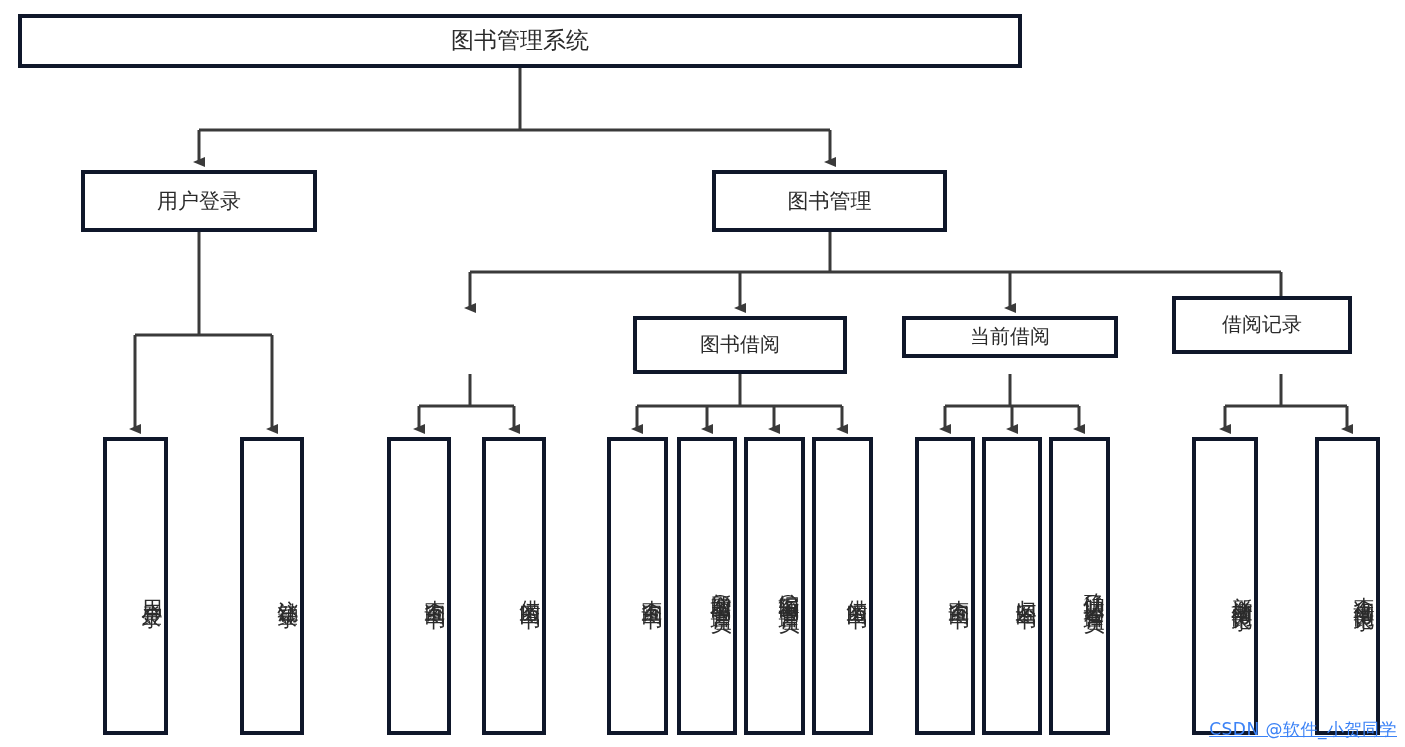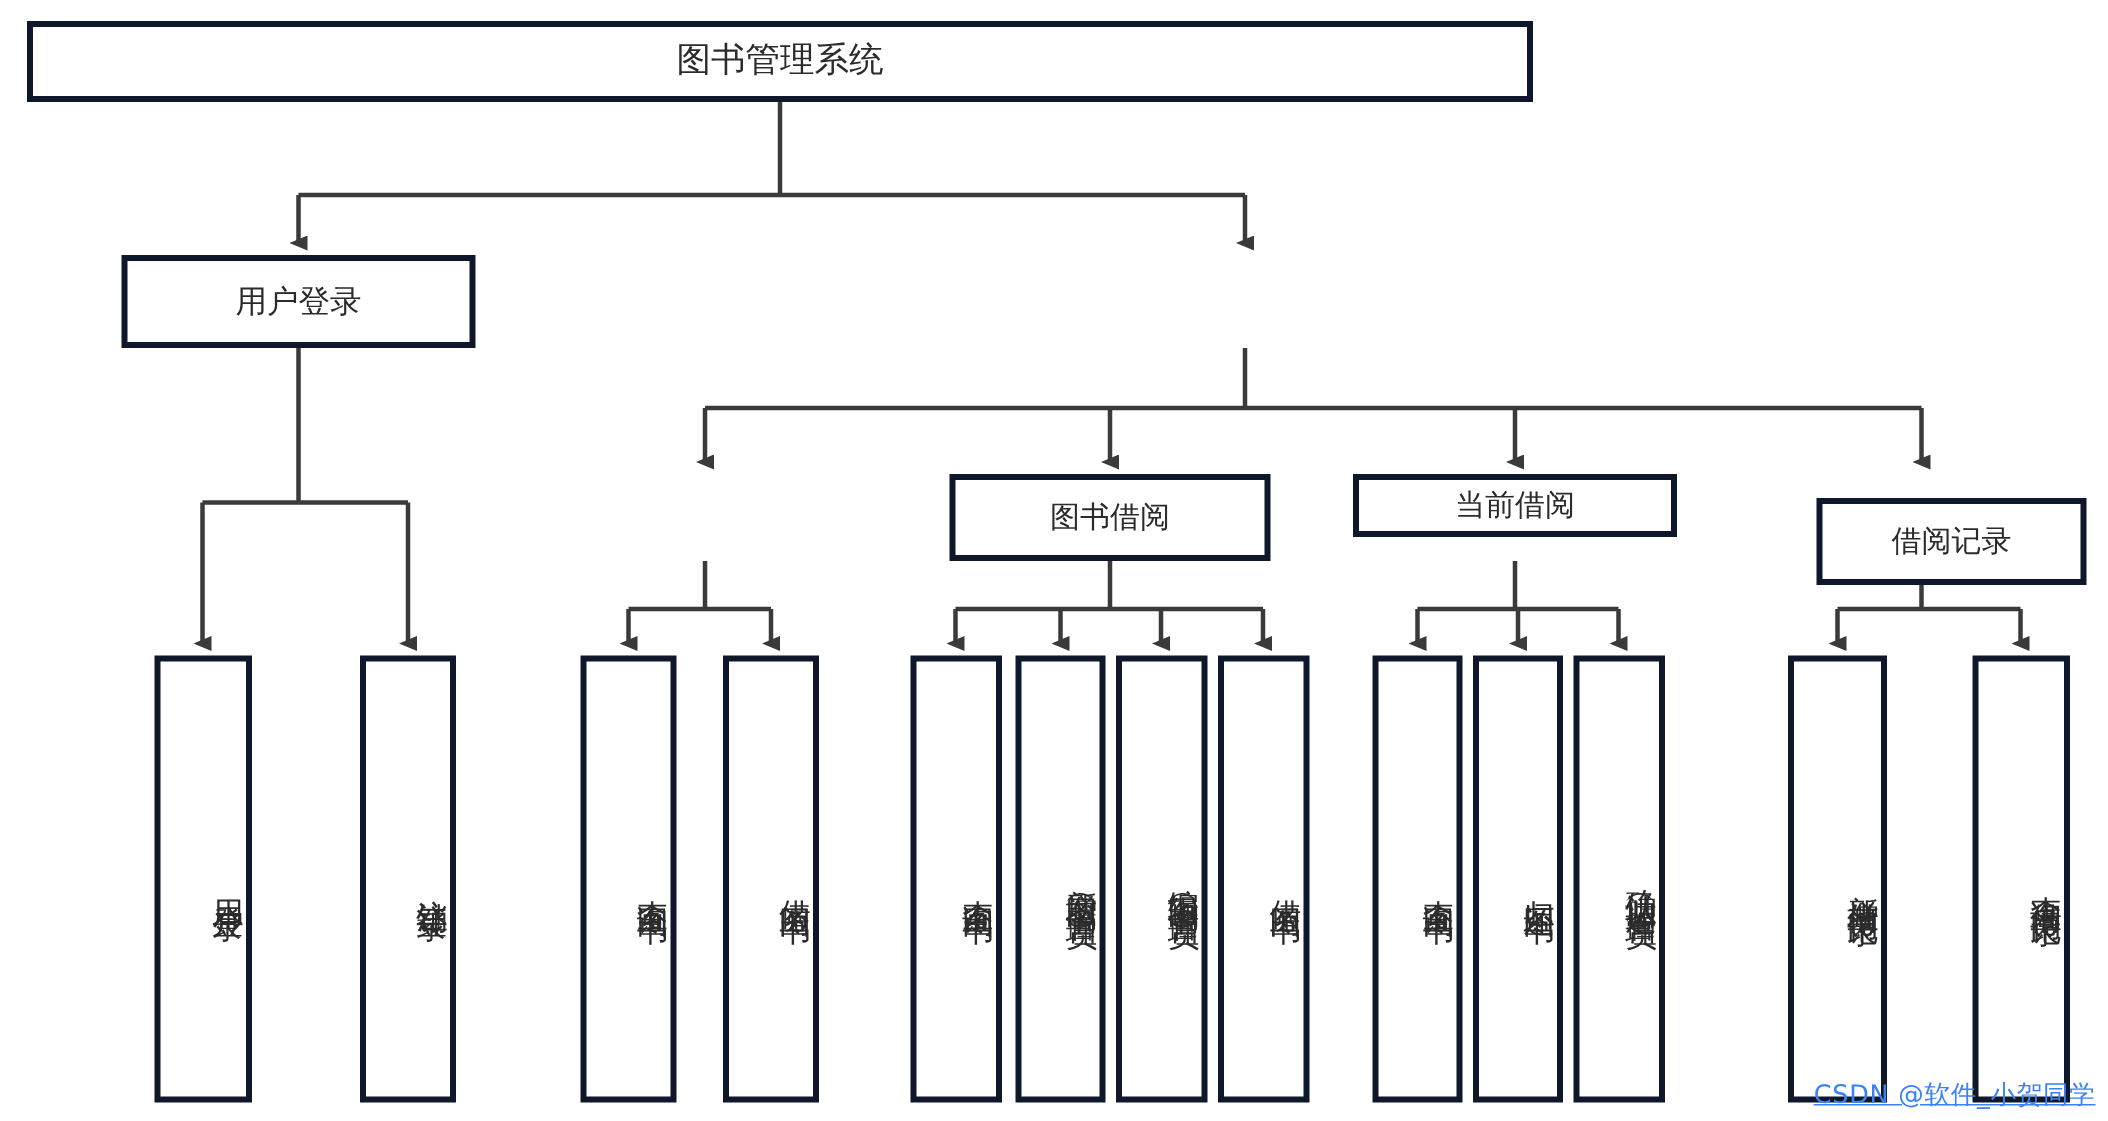--- a/index.html
+++ b/index.html
@@ -127,28 +127,31 @@
     </g>
   </svg>
 
   <div class="node horizontal" id="node-root" style="left:18px; top:14px; width:1004px; height:54px;">
     <span class="node-label">图书管理系统</span>
   </div>
 
   <div class="node horizontal lvl2" style="left:81px; top:170px; width:236px; height:62px;">
     <span class="node-label">用户登录</span>
   </div>
+  <div class="node horizontal lvl2" style="left:712px; top:170px; width:235px; height:62px;">
+    <span class="node-label">图书管理</span>
+  </div>
 
   <div class="node horizontal lvl3" style="left:633px; top:316px; width:214px; height:58px;">
     <span class="node-label">图书借阅</span>
   </div>
   <div class="node horizontal lvl3" style="left:902px; top:316px; width:216px; height:42px;">
     <span class="node-label">当前借阅</span>
   </div>
-  <div class="node horizontal lvl3" style="left:1172px; top:332px; width:180px; height:58px;margin-left:39px;">
+  <div class="node horizontal lvl3" style="left:1172px; top:296px; width:180px; height:58px;">
     <span class="node-label">借阅记录</span>
   </div>
 
   <div class="node vertical leaf" style="left:103px; top:437px; width:65px; height:298px;">
     <span class="node-label">用户登录</span>
   </div>
   <div class="node vertical leaf" style="left:240px; top:437px; width:64px; height:298px;">
     <span class="node-label">注销登录</span>
   </div>
 

